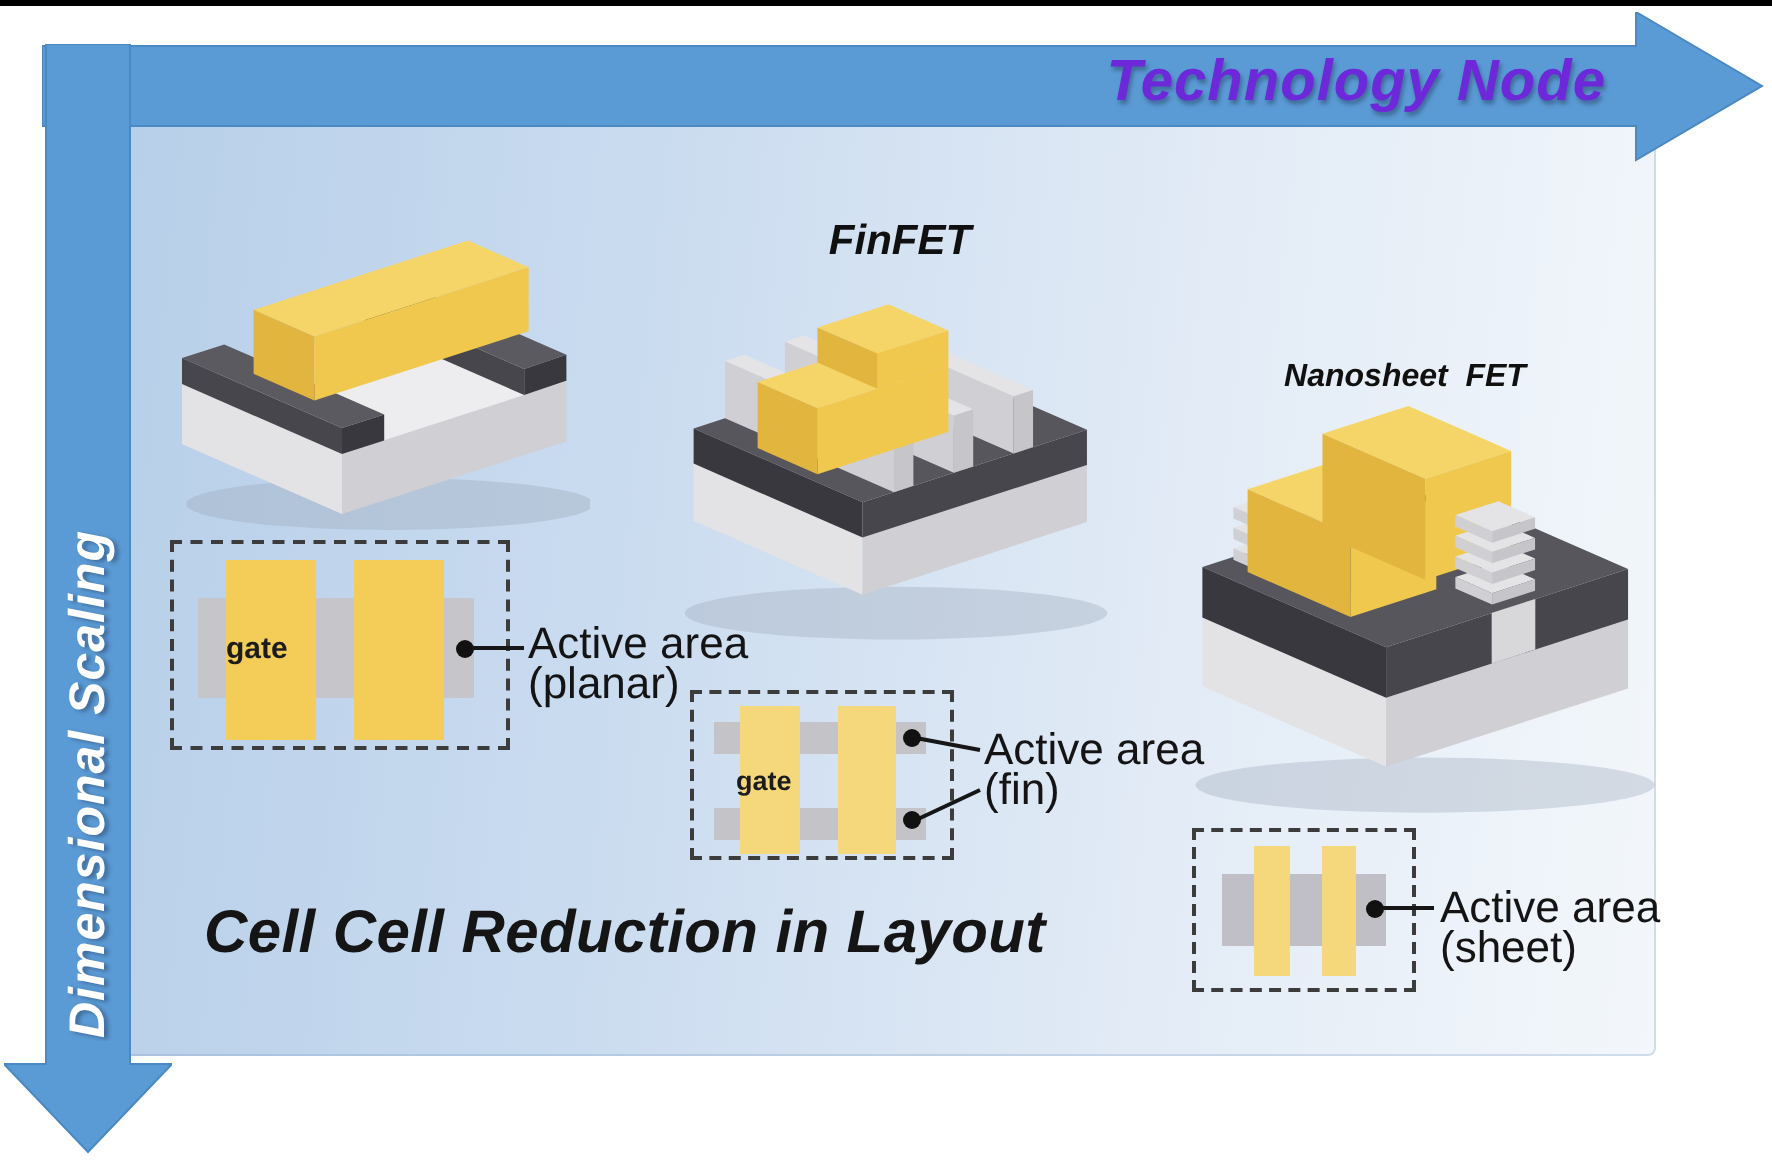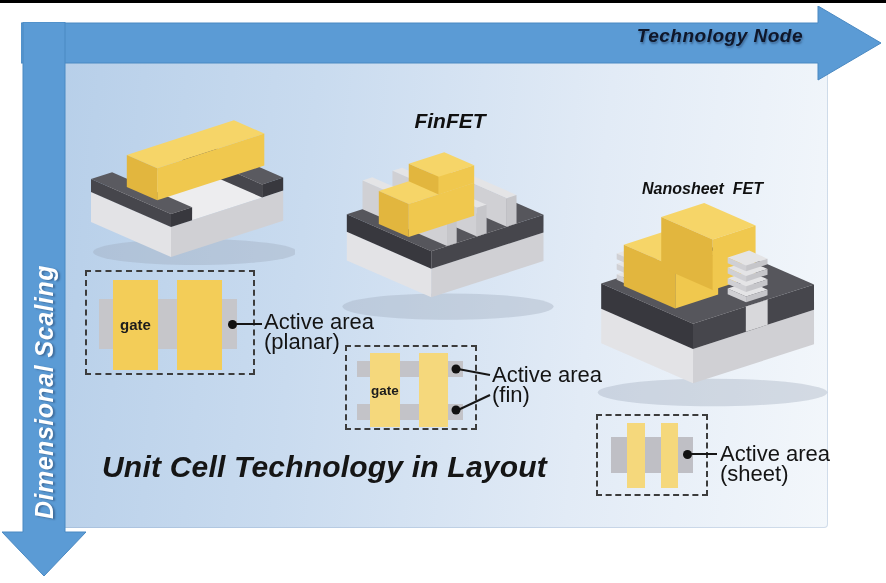--- a/index.html
+++ b/index.html
@@ -5,35 +5,35 @@
   html,body{margin:0;padding:0;background:#fff;}
   .stage{position:relative;width:886px;height:583px;background:#ffffff;overflow:hidden;
          font-family:"Liberation Sans",sans-serif;}
   .topline{position:absolute;left:0;top:0;width:886px;height:3px;background:#000;}
   .panel{position:absolute;left:58px;top:60px;width:770px;height:468px;border-radius:4px;
          background:linear-gradient(96deg,#b7cfe9 0%,#c9dbef 32%,#e2ebf6 68%,#f3f7fb 100%);
          box-shadow:inset 0 0 0 1px rgba(130,160,195,.30);}
   svg{position:absolute;display:block;}
   .h-arrow{left:21px;top:6px;}
   .v-arrow{left:2px;top:22px;}
-  .h-label{position:absolute;right:83px;top:25px;color:#0f172a;font-size:19px;font-weight:bold;
+  .h-label{position:absolute;right:83px;top:25px;color:#6d28d9;font-size:29px;font-weight:bold;
            font-style:italic;letter-spacing:.5px;text-shadow:1px 2px 2px rgba(35,60,95,.5);margin-left:40px;}
   .v-label{position:absolute;left:23px;top:23px;width:42px;height:510px;display:flex;
            align-items:center;justify-content:flex-end;flex-direction:column;padding-bottom:14px;box-sizing:border-box;}
   .v-label span{writing-mode:vertical-rl;transform:rotate(180deg);color:#fff;font-size:25px;
            font-weight:bold;font-style:italic;letter-spacing:.5px;text-shadow:-1px 2px 2px rgba(35,60,95,.5);}
   .dev-title{position:absolute;color:#101010;font-weight:bold;font-style:italic;
              text-align:center;white-space:pre;}
   .t-planar{left:100px;top:72px;width:200px;font-size:21px;}
   .t-finfet{left:350px;top:109px;width:200px;font-size:21px;}
   .t-nano{left:600px;top:180px;width:205px;font-size:16px;}
   .lbox{position:absolute;border:2px dashed #3c3c3c;box-sizing:border-box;}
   .band{position:absolute;}
   .ybar{position:absolute;}
-  .gate-label{position:absolute;text-align:center;color:#1c1c1c;font-weight:bold;}
+  .gate-label{position:absolute;color:#1c1c1c;font-weight:bold;}
   .dot{position:absolute;width:9px;height:9px;border-radius:50%;background:#111;}
   .cline{position:absolute;height:2px;background:#161616;}
   .callout{position:absolute;color:#141414;font-size:22px;line-height:20px;}
   .caption{position:absolute;left:102px;top:450px;font-size:30px;font-weight:bold;
            font-style:italic;color:#151515;letter-spacing:.2px;}
 </style>
 </head>
 <body>
 
 <div class="stage">
@@ -198,14 +198,14 @@
   <div class="band" style="left:611px;top:437px;width:82px;height:36px;background:#bfbfc5"></div>
   <div class="ybar" style="left:627px;top:423px;width:18px;height:65px;background:#f5d87c"></div>
   <div class="ybar" style="left:661px;top:423px;width:17px;height:65px;background:#f5d87c"></div>
   <div class="dot" style="left:683px;top:450px"></div>
   <div class="cline" style="left:691px;top:453px;width:26px"></div>
   <div class="callout" style="left:720px;top:444px">
     <div>Active area</div>
     <div>(sheet)</div>
   </div>
 
-  <div class="caption">Unit Cell Technology in Layout</div>
+  <div class="caption">Cell Cell Reduction in Layout</div>
 </div>
 
 </body></html>

